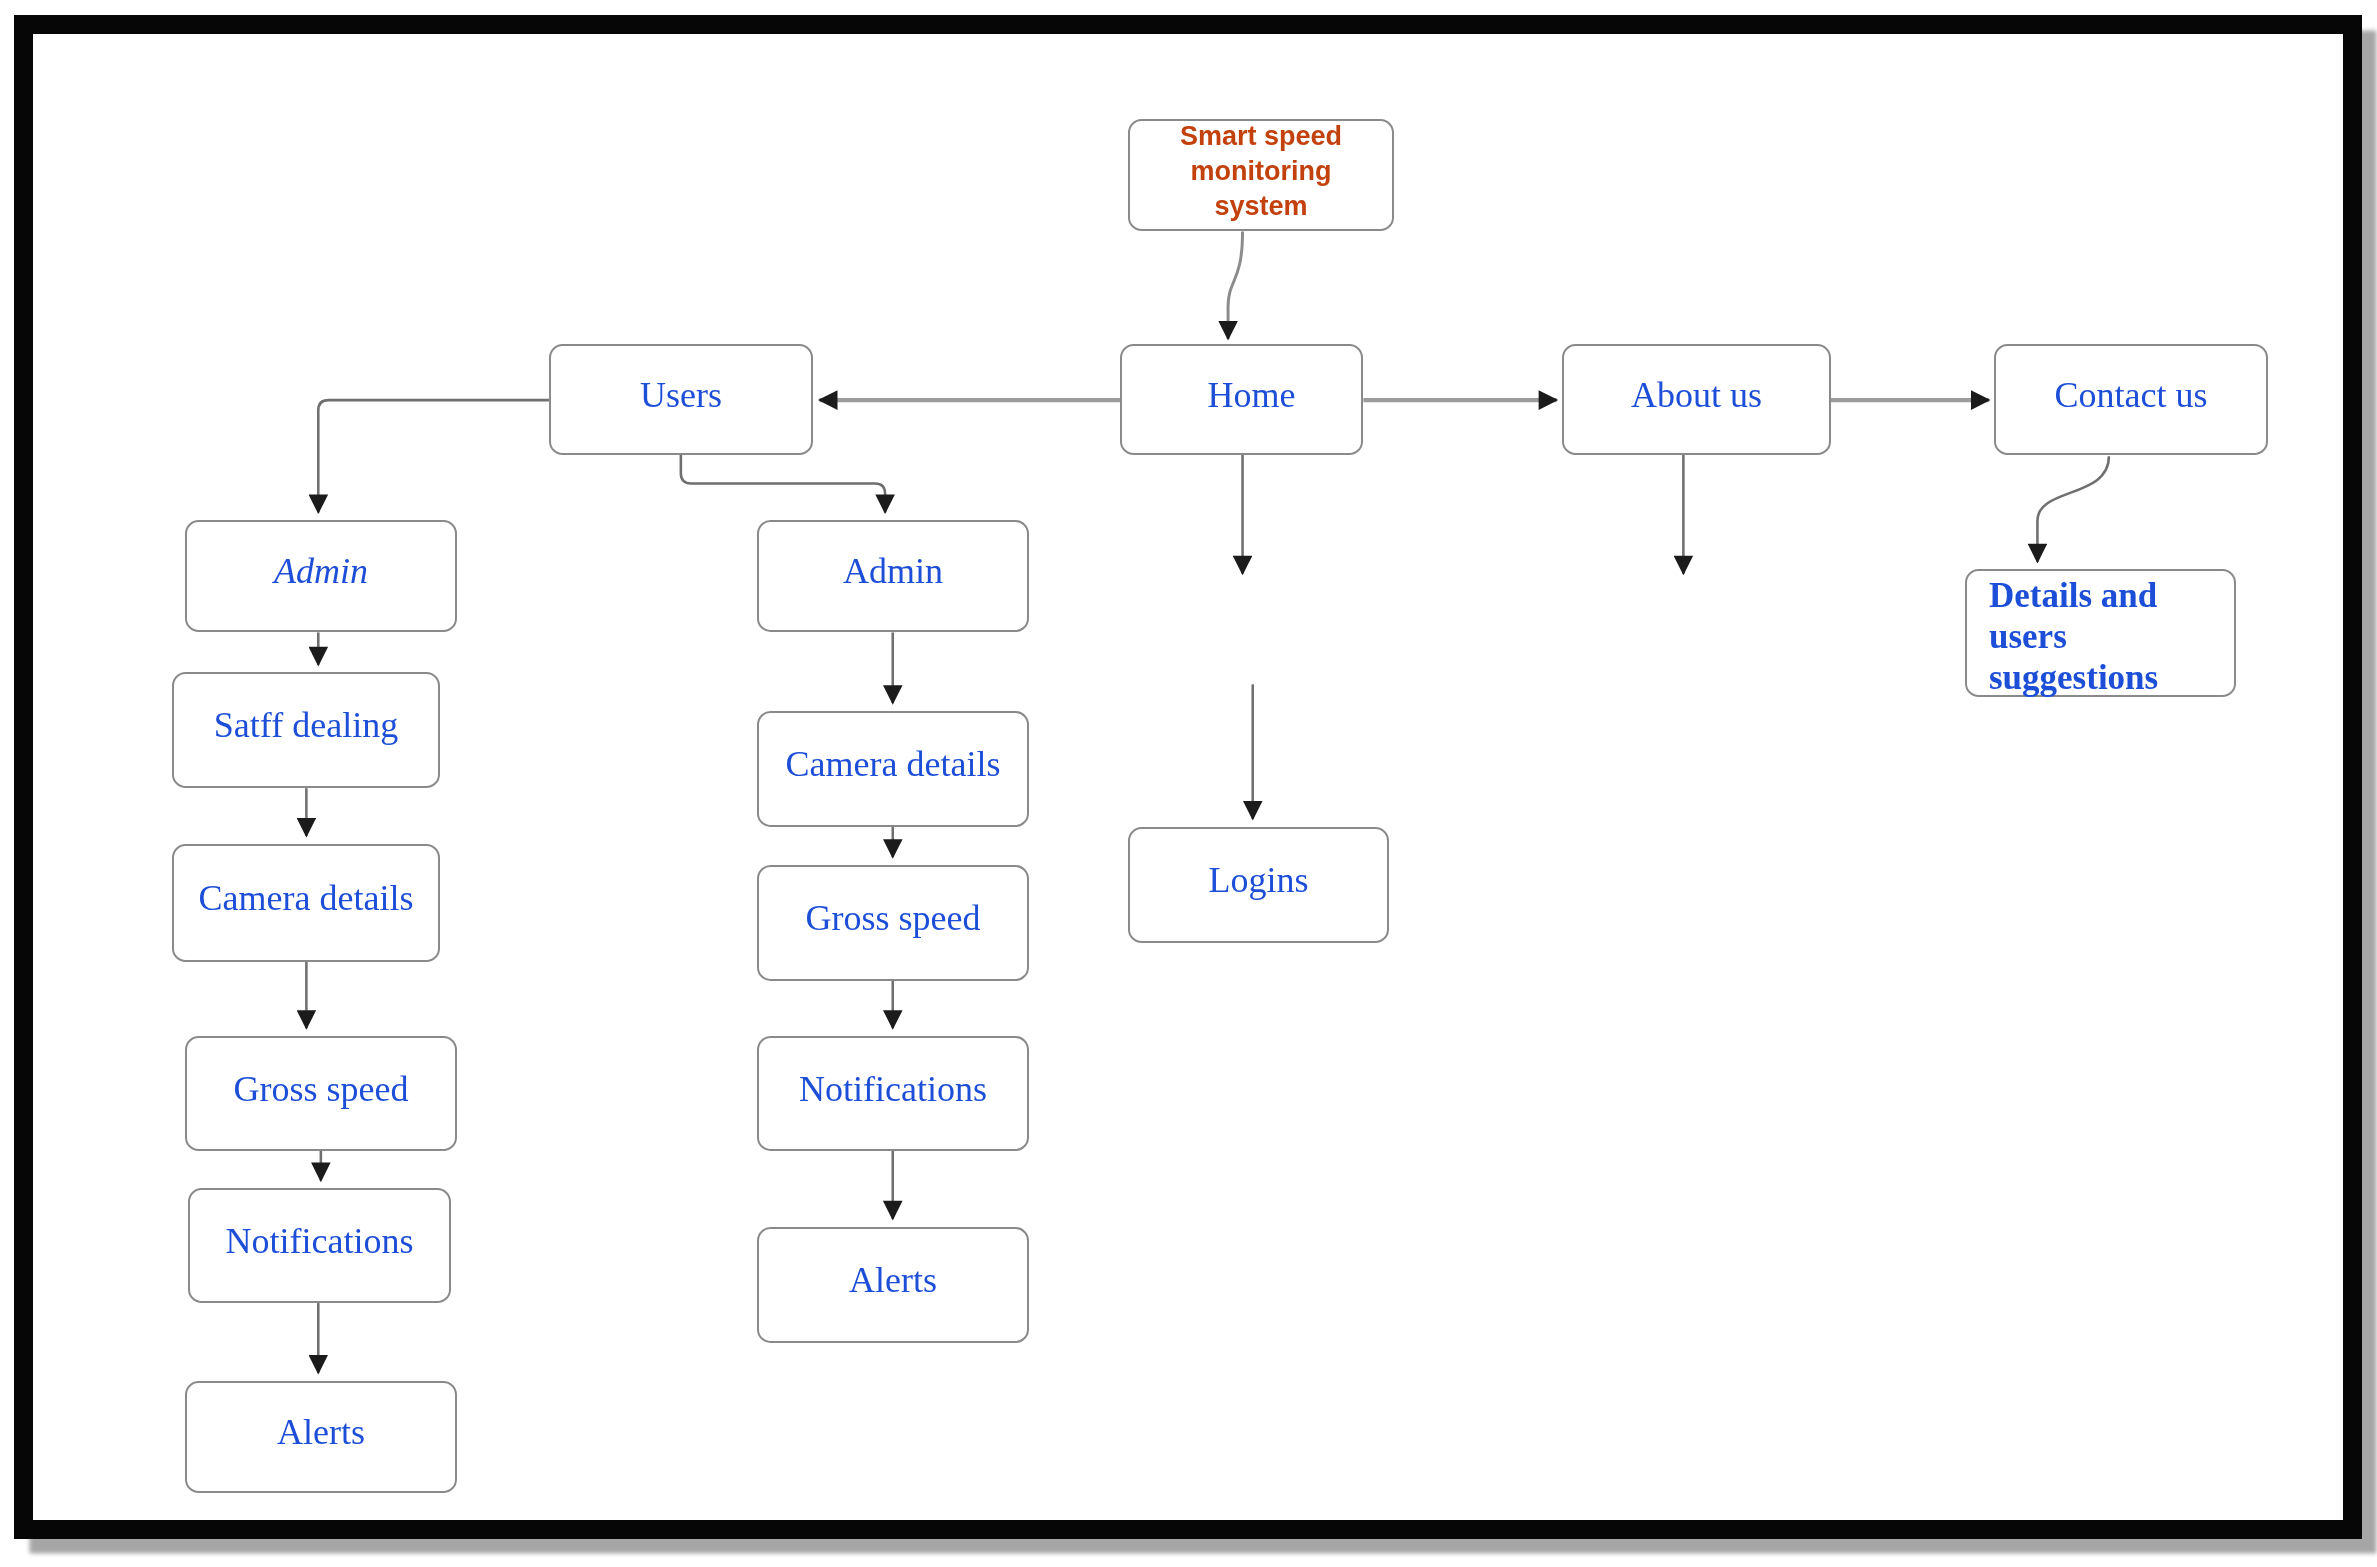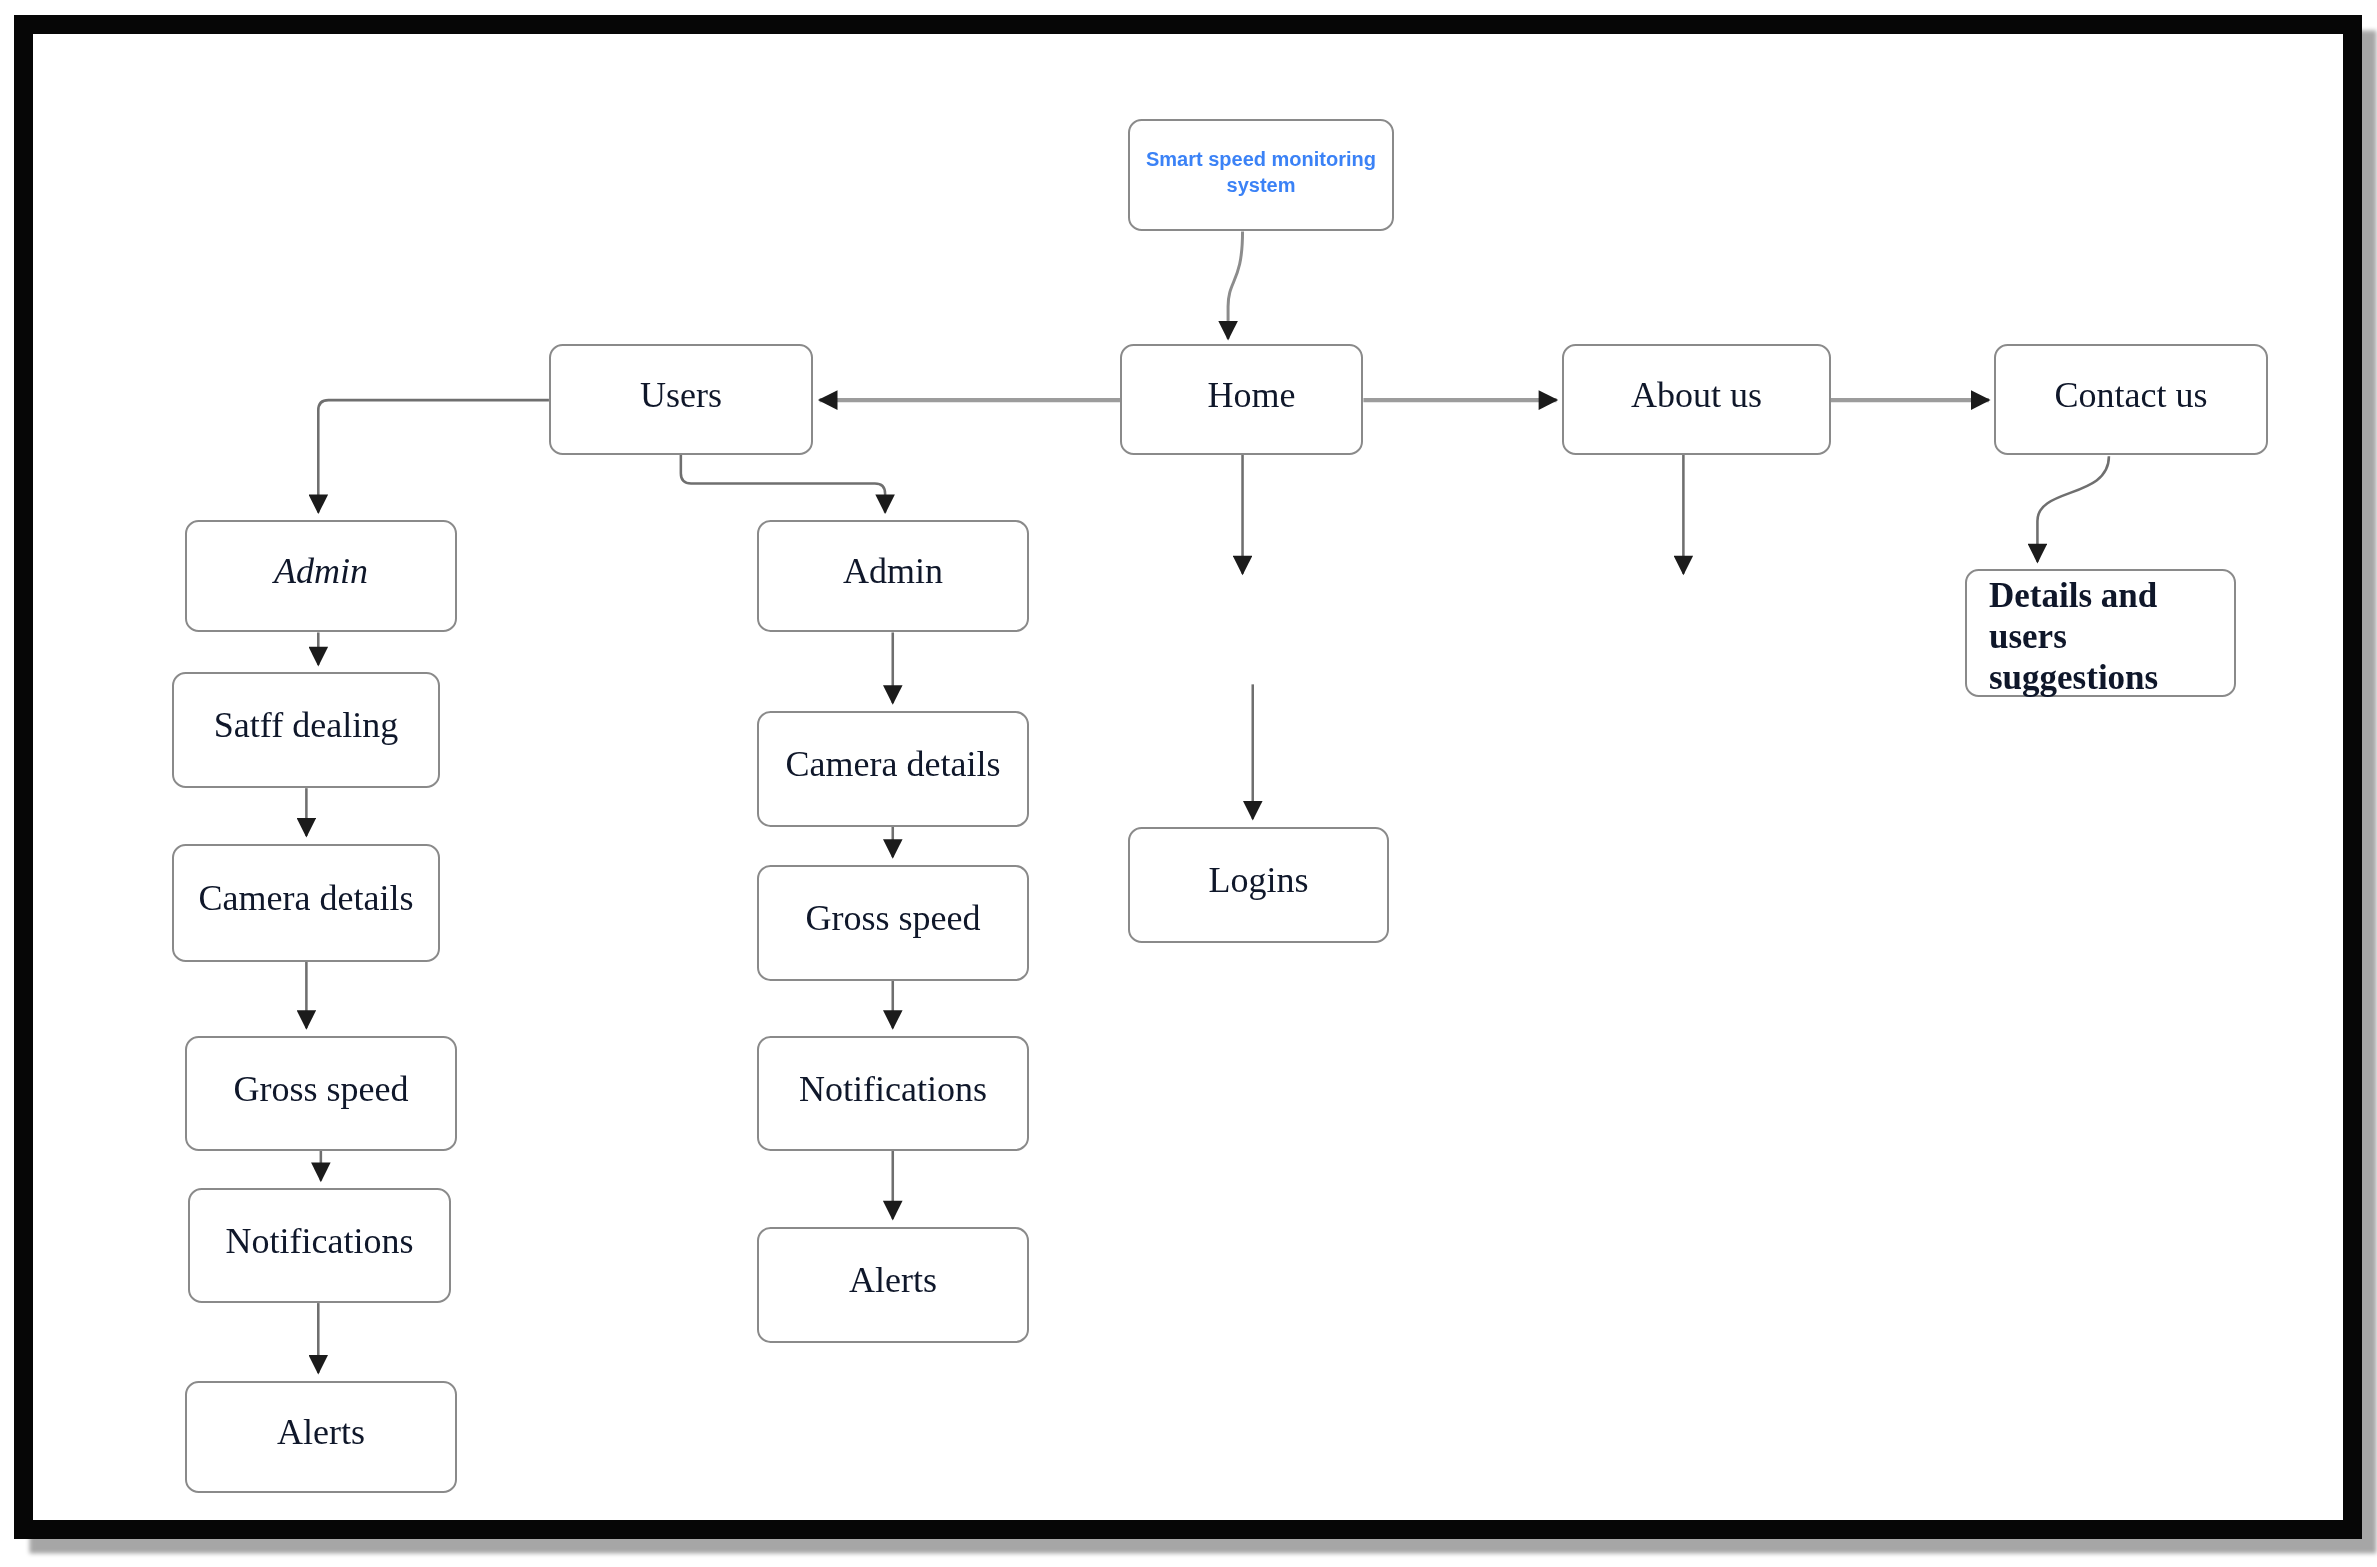--- a/index.html
+++ b/index.html
@@ -27,31 +27,31 @@
   .node{
     position:absolute;
     box-sizing:border-box;
     background:#ffffff;
     border:2.6px solid #8a8a8a;
     border-radius:13.6px;
     display:flex;
     align-items:center;
     justify-content:center;
     text-align:center;
-    color:#0f172a;
+    color:#1d4ed8;
     font-size:36px;
     padding-bottom:8.5px;
     white-space:nowrap;
     line-height:1.15;
   }
   .node.sans{
     font-family:"Liberation Sans", sans-serif;
-    font-size:20px;
+    font-size:27px;
     font-weight:600;
-    color:#3b82f6;
+    color:#c2410c;
     white-space:normal;
     padding:5.1px 15.3px 12px 15.3px;
     line-height:1.3;
   }
   .node.multi{
     white-space:normal;
     text-align:left;
     align-items:flex-start;
     justify-content:flex-start;
     font-size:35px;

